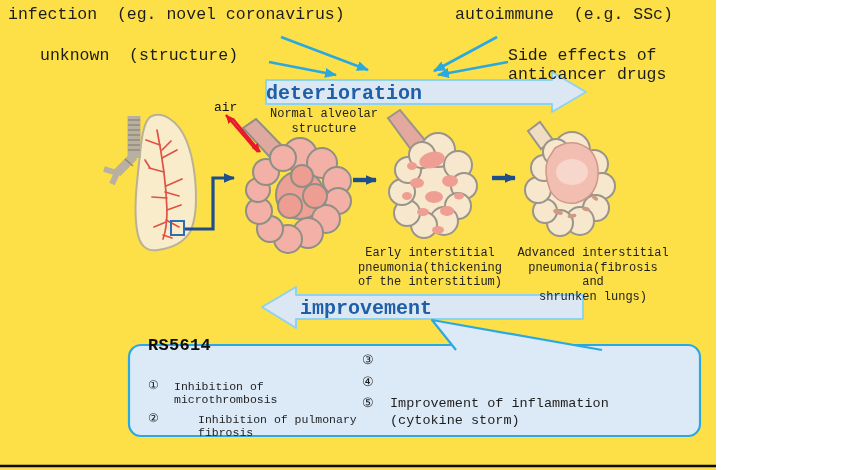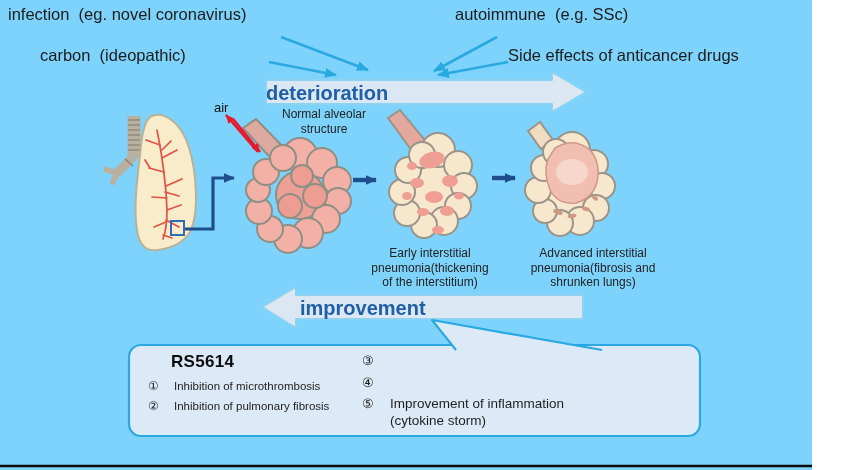--- a/index.html
+++ b/index.html
@@ -1,18 +1,18 @@
 <!DOCTYPE html>
 <html><head>
 <meta charset="utf-8">
 <style>
   html,body{margin:0;padding:0;background:#ffffff;}
   .slide{
-    position:relative;width:812px;height:470px;background:#7dd3fc;overflow:hidden;
-    font-family:Liberation Sans, sans-serif;color:#1f1f1f;
+    position:relative;width:716px;height:470px;background:#fde047;overflow:hidden;
+    font-family:Liberation Mono, monospace;color:#1f1f1f;
   }
   .abs{position:absolute;white-space:pre-wrap;}
   .cause{font-size:16.5px;color:#1c1c1c;}
   .flowlabel{font-weight:bold;font-size:20px;color:#1F5FA8;text-align:left;}
   .cap{font-size:12px;line-height:14.5px;text-align:center;color:#222;}
   .note{font-size:12.5px;line-height:15.2px;color:#333;}
   .airlbl{font-size:13px;color:#111;}
   .box-title{font-size:17px;font-weight:bold;color:#0d0d0d;letter-spacing:.3px;}
   .col{display:flex;flex-direction:column;}
   .item{display:flex;align-items:flex-start;}
@@ -179,47 +179,47 @@
 
     <g>
       <rect x="129" y="345" width="571" height="91" rx="12" fill="#DCE9F6" stroke="#2AA9E1" stroke-width="2.2"></rect>
       <path d="M456,350 L432,320 L602,350" fill="#DCE9F6" stroke="#2AA9E1" stroke-width="2.2" stroke-linejoin="round"></path>
     </g>
 
     <path d="M847,0 L847,451 Q847,466 831,466 L0,466" fill="none" stroke="#0B0B0B" stroke-width="2.6"></path>
   </svg>
 
   <div class="abs cause" style="left:8px;top:5px;">infection  (eg. novel coronavirus)</div>
-  <div class="abs cause" style="left:40px;top:46px;">carbon  (ideopathic)</div>
+  <div class="abs cause" style="left:40px;top:46px;">unknown  (structure)</div>
   <div class="abs cause" style="left:455px;top:5px;">autoimmune  (e.g. SSc)</div>
   <div class="abs cause" style="left:508px;top:46px;">Side effects of anticancer drugs</div>
 
   <div class="abs flowlabel" style="left:266px;top:82px;width:290px;">deterioration</div>
   <div class="abs flowlabel" style="left:300px;top:297px;width:340px;">improvement</div>
 
   <div class="abs airlbl" style="left:214px;top:100px;">air</div>
   <div class="abs cap" style="left:268px;top:107px;width:112px;">Normal alveolar
 structure</div>
   <div class="abs cap" style="left:352px;top:246px;width:156px;">Early interstitial
 pneumonia(thickening
 of the interstitium)</div>
   <div class="abs cap" style="left:517px;top:246px;width:152px;">Advanced interstitial
 pneumonia(fibrosis and
 shrunken lungs)</div>
 
-  <div class="abs box-title" style="left:148px;top:352px;margin-left:23px;">RS5614</div>
+  <div class="abs box-title" style="left:148px;top:336px;">RS5614</div>
 
   <div class="abs col col-left" style="left:148px;top:380px;width:215px;">
     <div class="item">
       <span class="num abs-" style="position:static;">①</span>
       <span style="white-space:pre-wrap;">Inhibition of microthrombosis</span>
     </div>
     <div class="item">
       <span class="num">②</span>
-      <span style="white-space:pre-wrap;">Inhibition of pulmonary fibrosis</span>
+      <span style="white-space:pre-wrap;margin-left:24px;">Inhibition of pulmonary fibrosis</span>
     </div>
   </div>
 
   <div class="abs col col-right" style="left:362px;top:353px;width:330px;">
     <div class="item">
       <span class="num">③</span>
     </div>
     <div class="item">
       <span class="num">④</span>
     </div>

